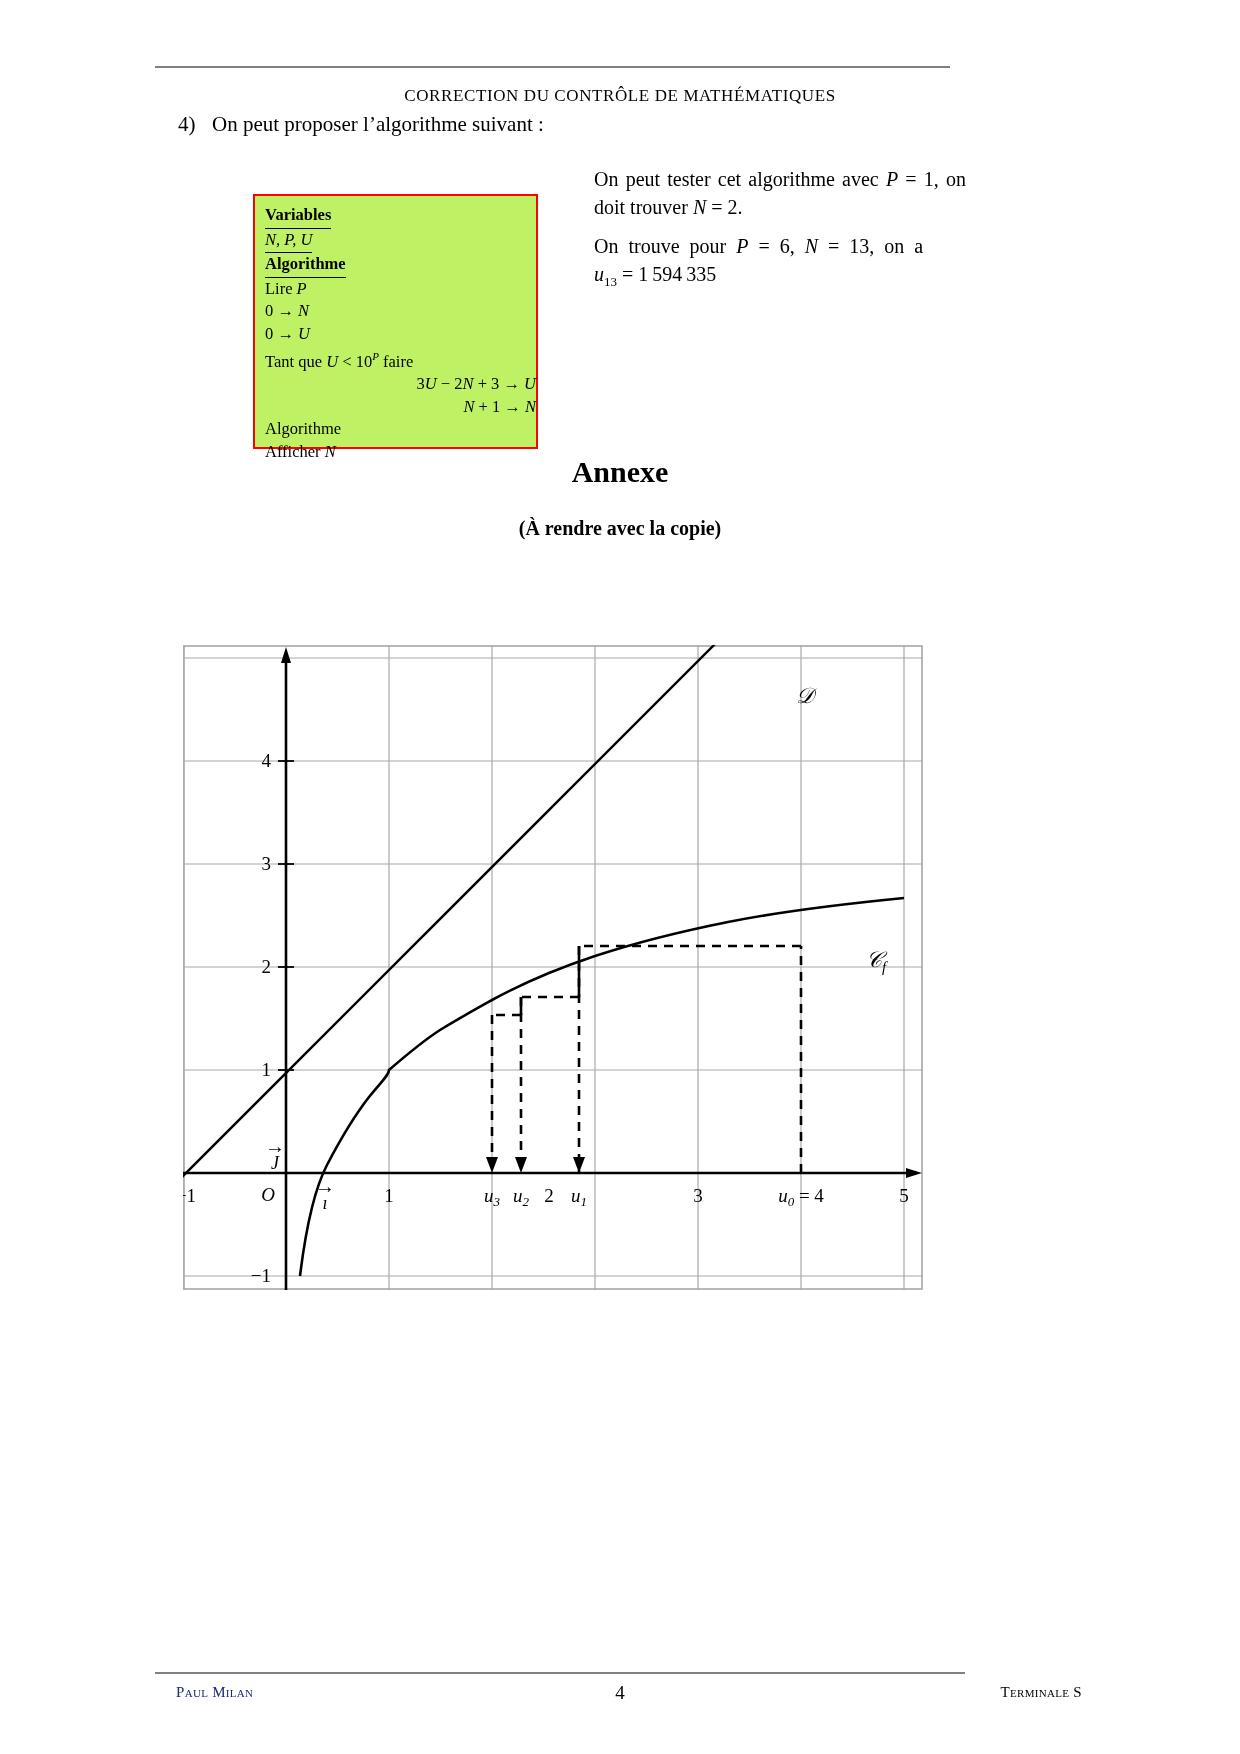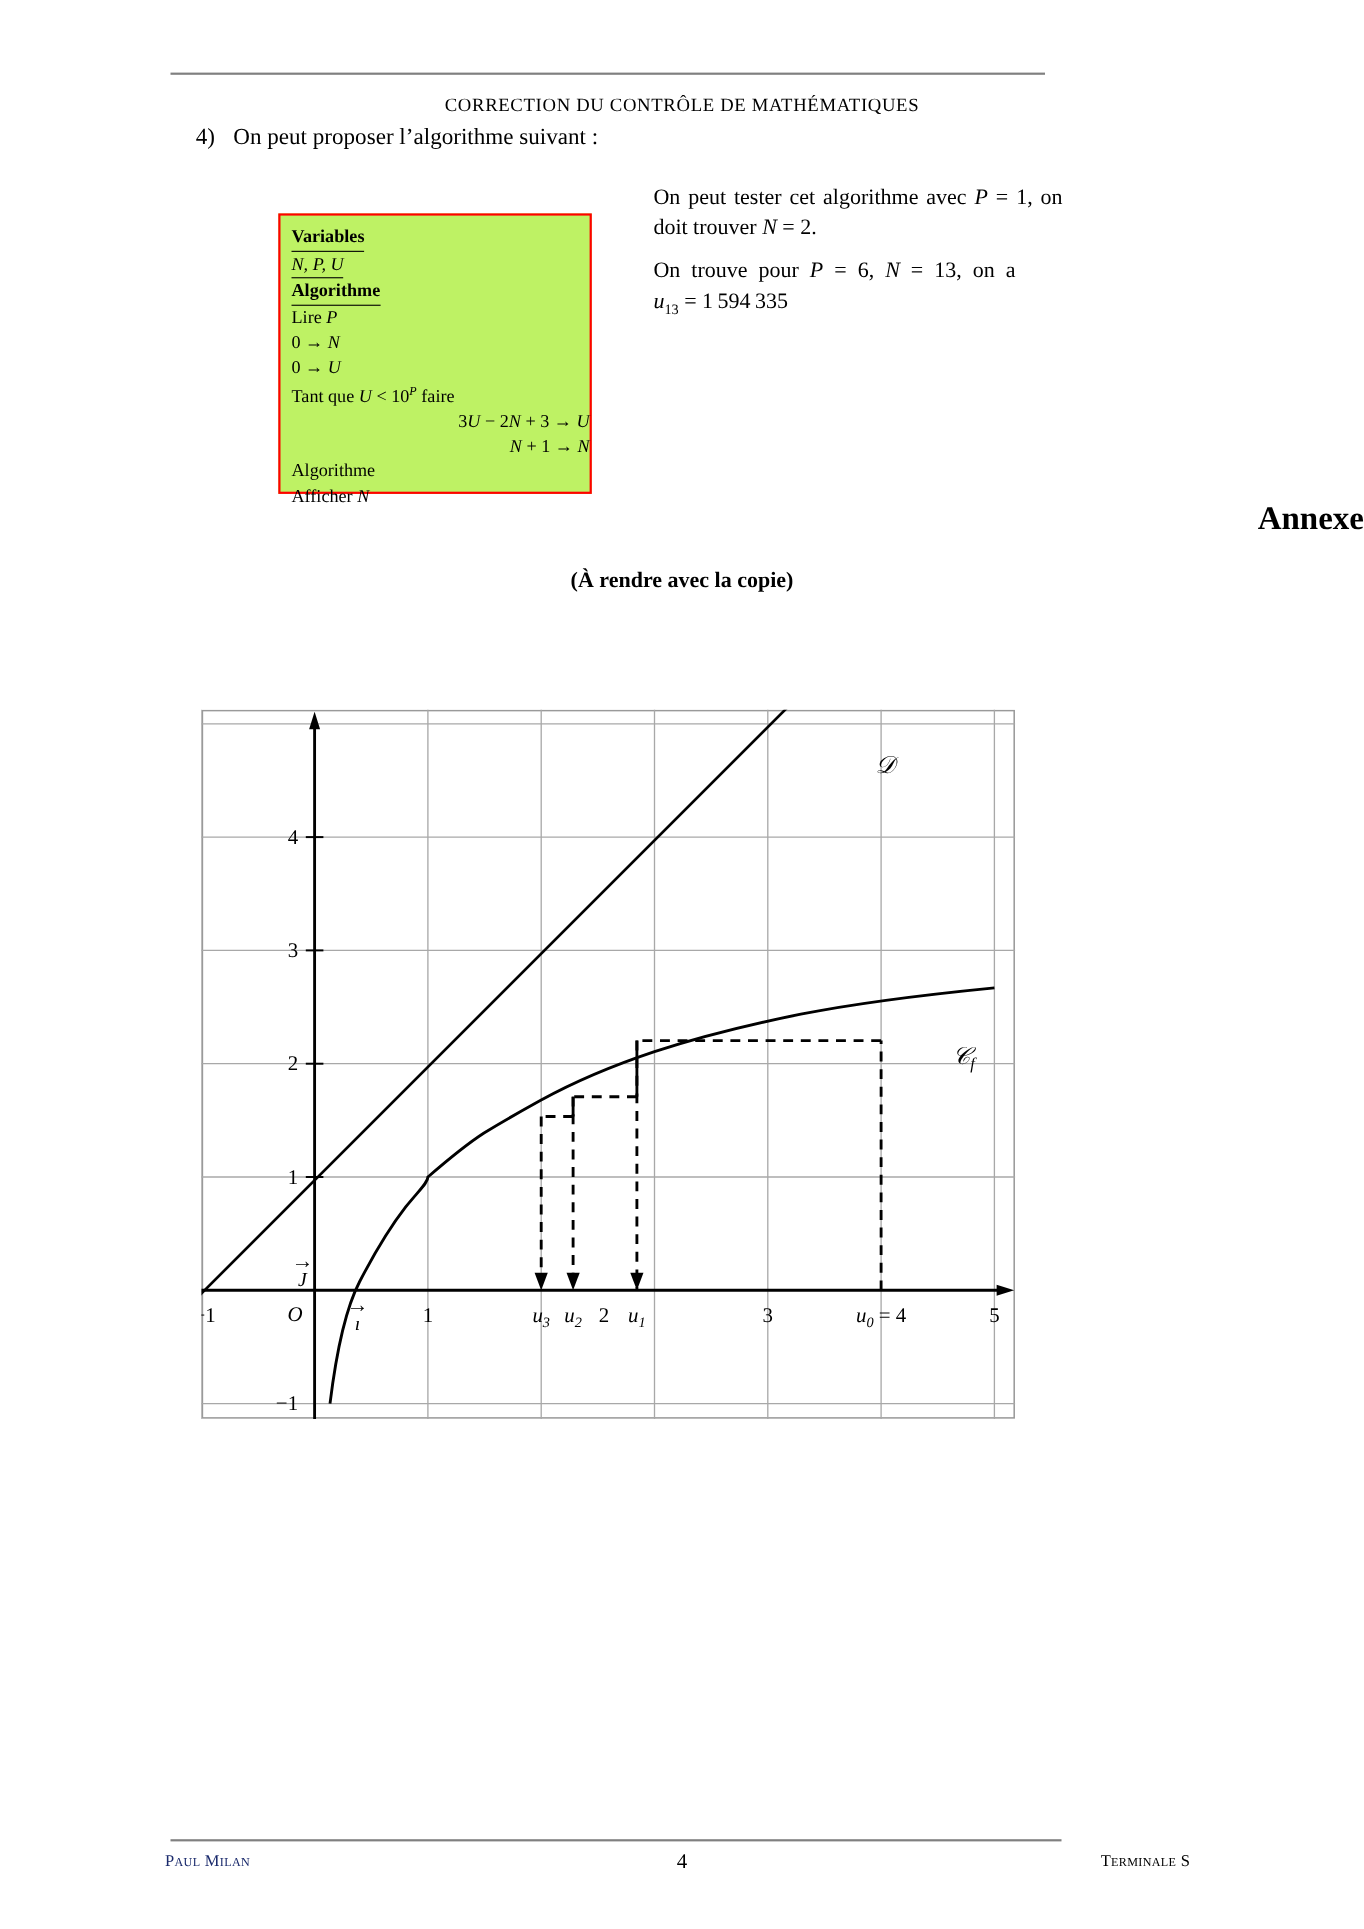--- a/index.html
+++ b/index.html
@@ -28,32 +28,32 @@
   sup.p{font-size:11px;font-style:italic;vertical-align:super;}
 
   
   .rt{position:absolute;left:594px;width:372px;font-size:20px;line-height:28px;
       text-align:justify;}
   .rt1{top:165px;}
   .rt2{top:232px;}
   sub.s{font-size:13px;vertical-align:sub;}
 
   
-  .annexe{position:absolute;left:0;top:455px;width:1240px;text-align:right;
+  .annexe{position:absolute;left:0;top:455px;width:1240px;text-align:center;
           font-size:30px;font-weight:bold;}
   .annexe-sub{position:absolute;left:0;top:517px;width:1240px;text-align:center;
               font-size:20px;font-weight:bold;}
 
   
   .graph{position:absolute;left:183px;top:645px;width:740px;height:645px;}
   .graph svg{display:block;}
 
   
   .ftr-rule{position:absolute;left:155px;top:1672px;width:810px;height:1.6px;background:#808080;}
-  .ftr-left{position:absolute;left:150px;top:1684px;font-size:15px;color:#1a2a6c;
+  .ftr-left{position:absolute;left:176px;top:1684px;font-size:15px;color:#1a2a6c;
             font-variant:small-caps;letter-spacing:.3px;}
   .ftr-mid{position:absolute;left:0;top:1682px;width:1240px;text-align:center;font-size:19px;}
   .ftr-right{position:absolute;right:158px;top:1684px;font-size:15px;
              font-variant:small-caps;letter-spacing:.3px;}
 </style>
 </head>
 <body>
 
 <div class="page">
 

